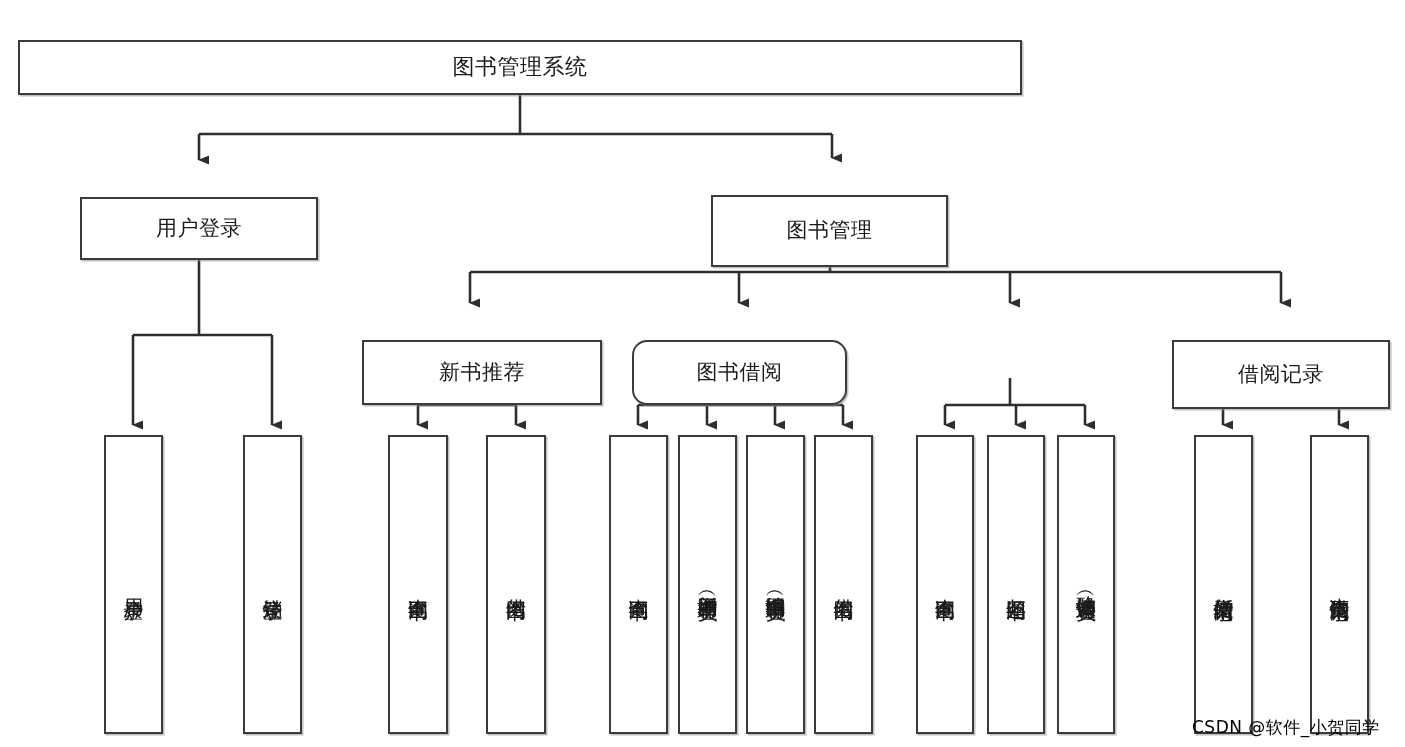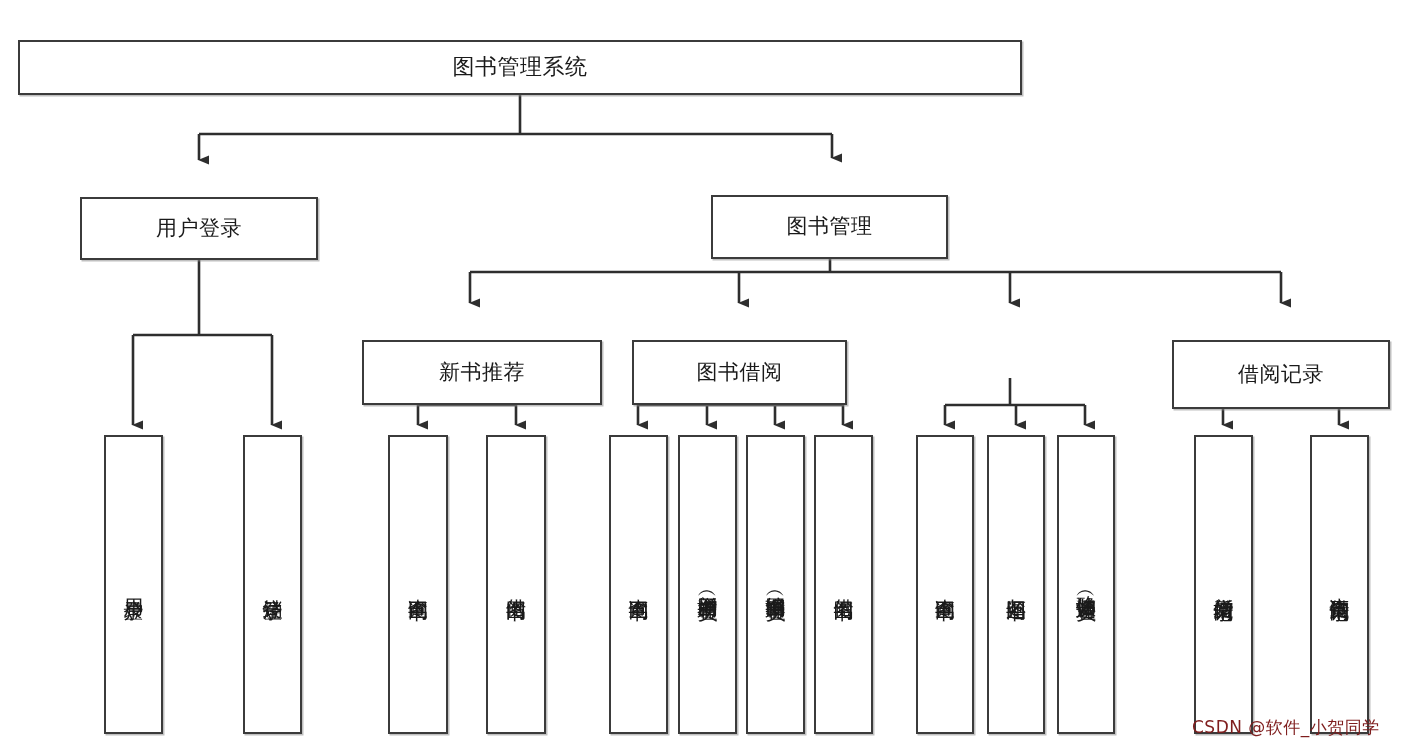--- a/index.html
+++ b/index.html
@@ -63,21 +63,21 @@
     line-height: 1.14;
     letter-spacing: 1px;
     white-space: nowrap;
     display: block;
   }
   .watermark {
     position: absolute;
     left: 1192px;
     top: 716px;
     font-size: 17px;
-    color: #7f1d1d;
+    color: #000000;
     white-space: nowrap;
     z-index: 5;
     letter-spacing: 0.5px;
   }
 </style>
 </head>
 <body>
 
 <div id="canvas">
 
@@ -132,29 +132,29 @@
   </svg>
 
   <div class="node node-h node-root" style="left:18px; top:13px; width:1004px; height:55px;">
     <span>图书管理系统</span>
   </div>
 
   <div class="node node-h" style="left:80px; top:170px; width:238px; height:63px;">
     <span>用户登录</span>
   </div>
 
-  <div class="node node-h" style="left:711px; top:168px; width:237px; height:64px;">
+  <div class="node node-h" style="left:711px; top:168px; width:237px; height:72px;">
     <span>图书管理</span>
   </div>
 
   <div class="node node-h" style="left:362px; top:313px; width:240px; height:65px;">
     <span>新书推荐</span>
   </div>
 
-  <div class="node node-h" style="left:632px; top:313px; width:215px; height:65px;">
+  <div class="node node-h" style="left:632px; top:313px; width:215px; height:65px;border-radius:15px;">
     <span>图书借阅</span>
   </div>
 
 
   <div class="node node-h" style="left:1172px; top:313px; width:218px; height:69px;">
     <span>借阅记录</span>
   </div>
 
   <div class="node node-v" style="left:104px; top:435px; width:59px; height:299px;">
     <span class="leaf-text">用户登录</span>

